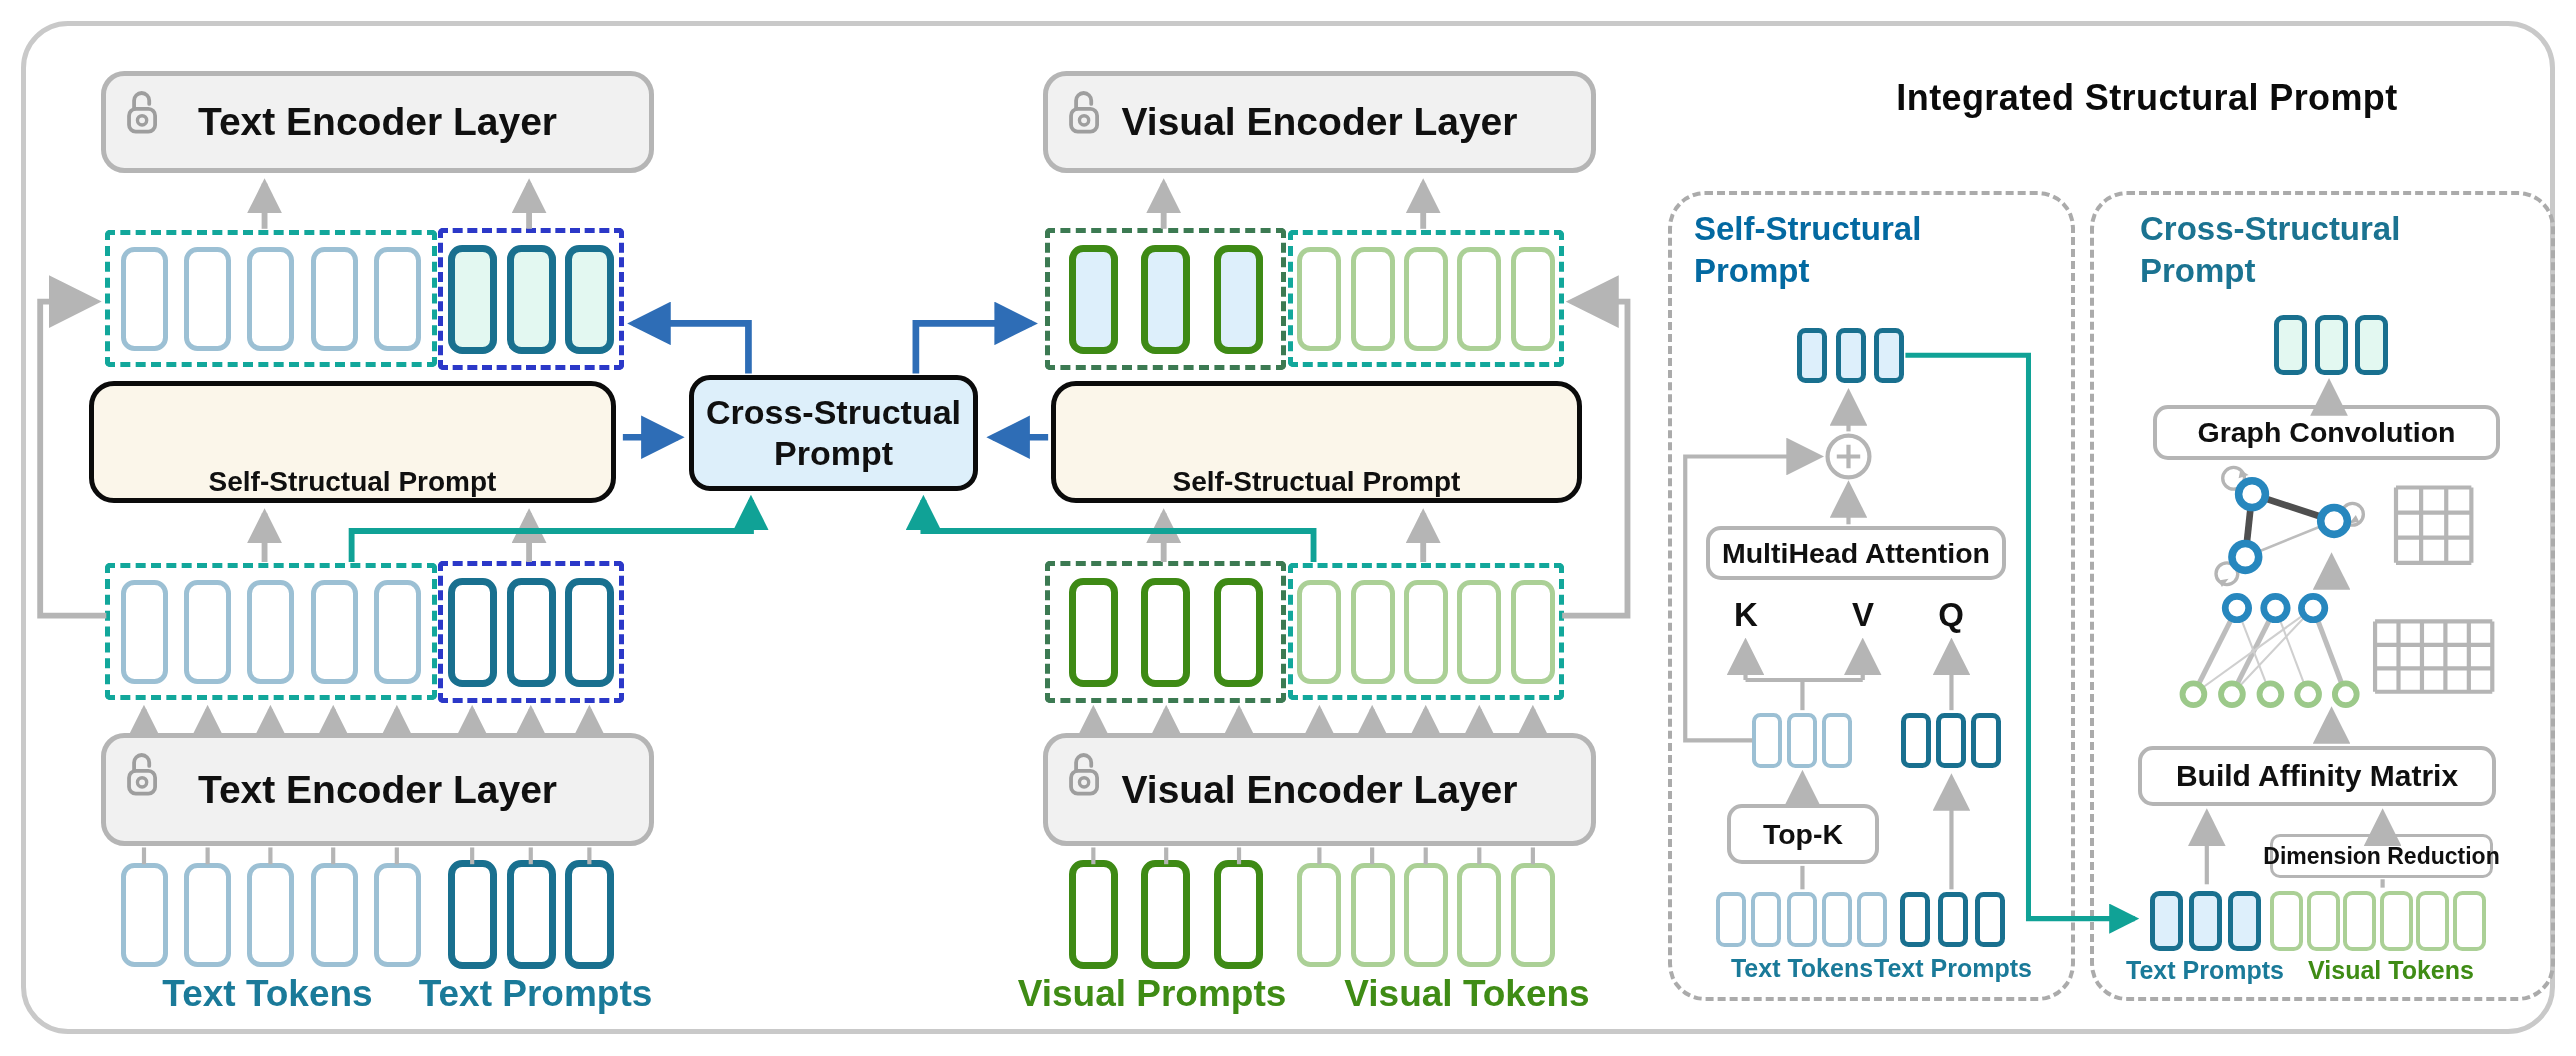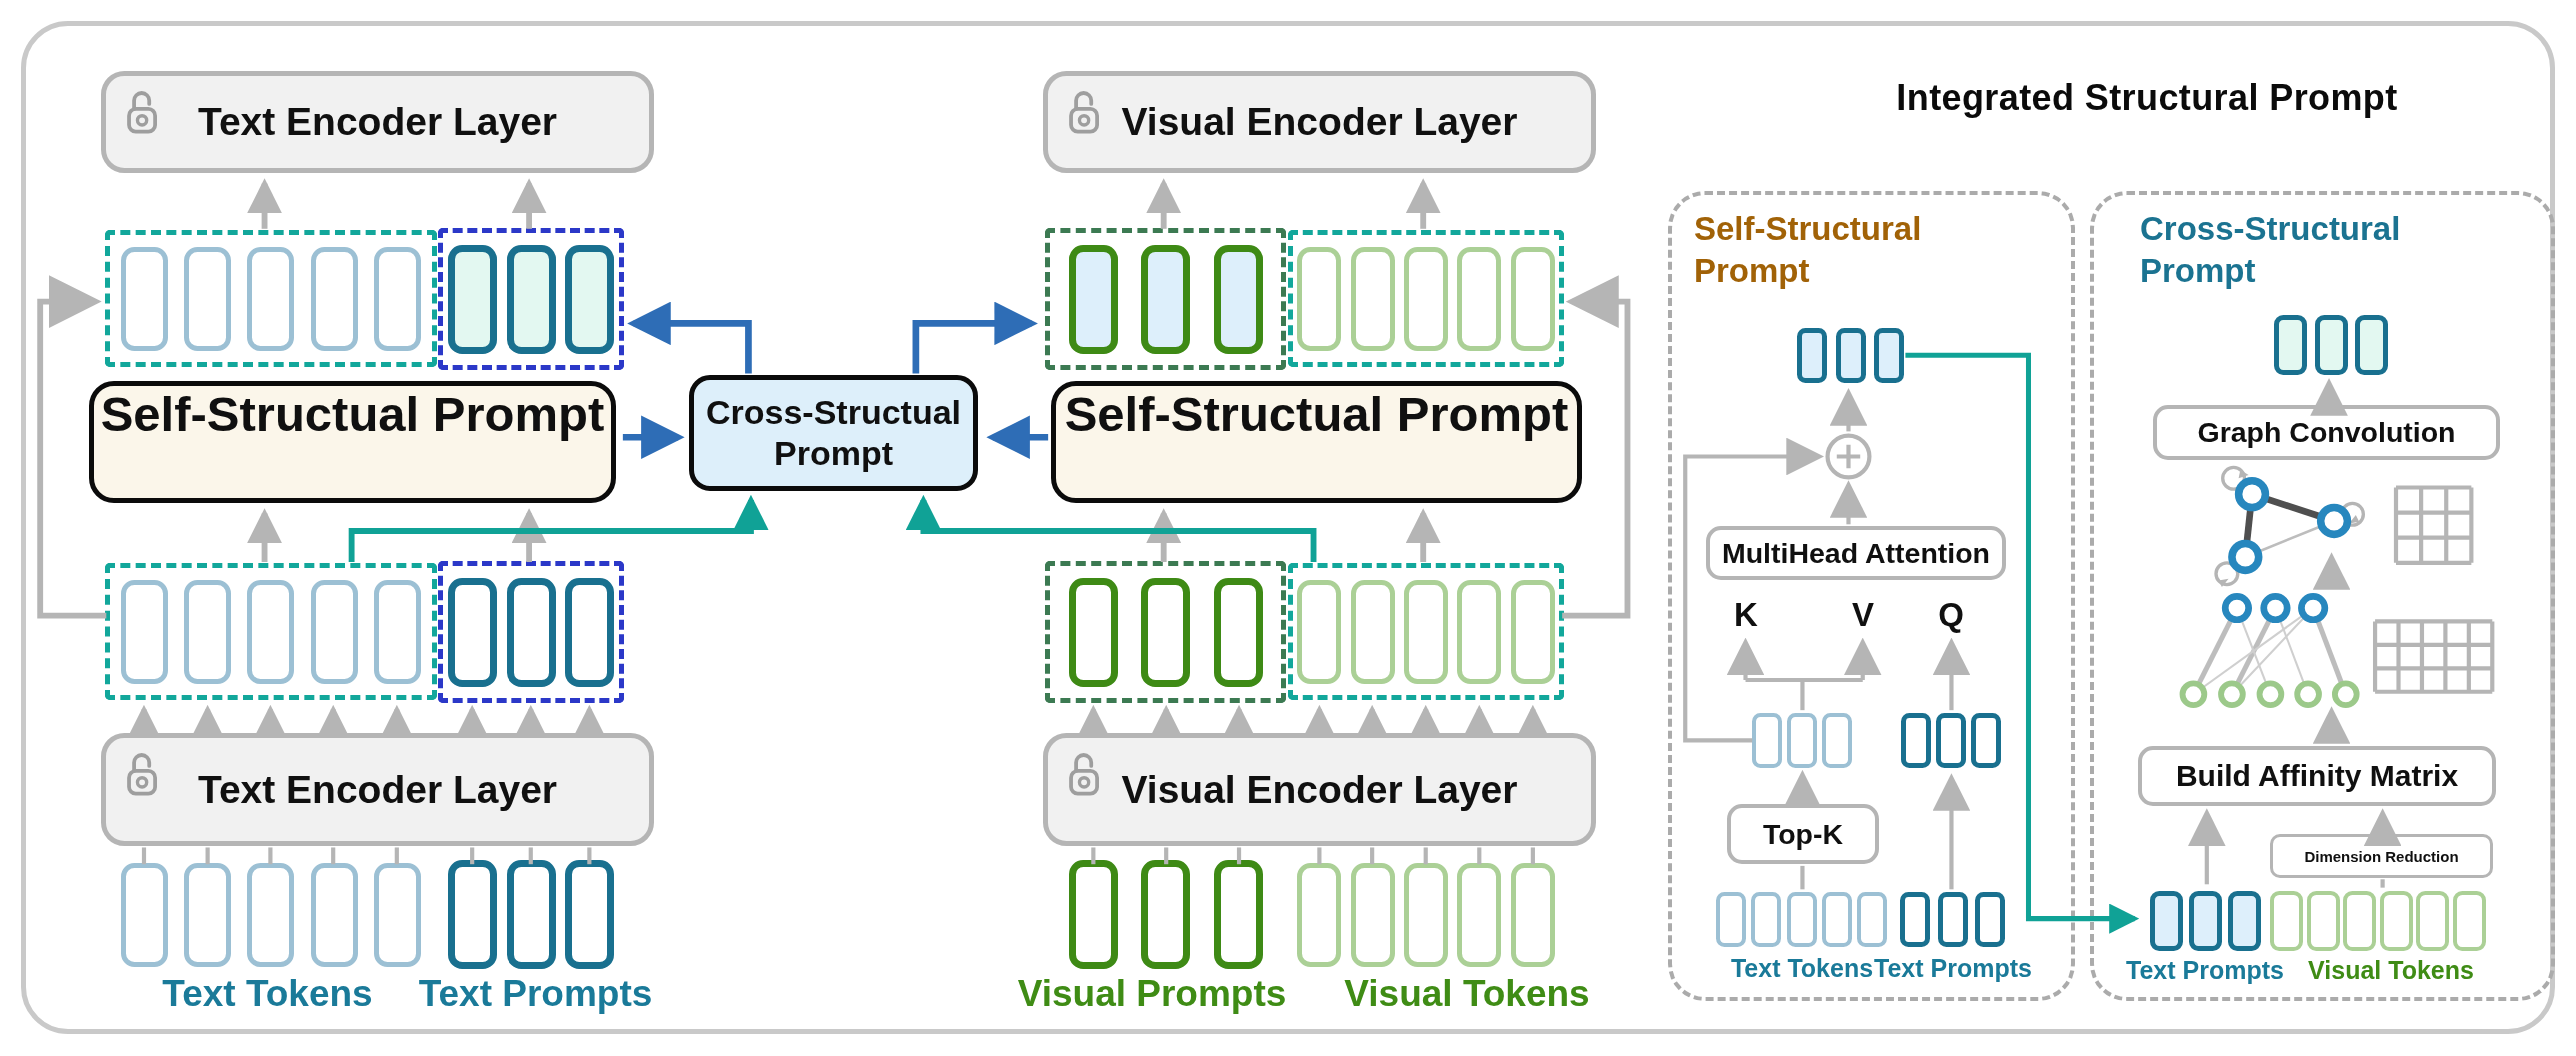--- a/index.html
+++ b/index.html
@@ -1,21 +1,21 @@
 <!DOCTYPE html>
 <html style="font-size:13.4px"><head>
 <meta charset="utf-8">
 <style>
   html,body{margin:0;padding:0;background:#ffffff;font-family:"Liberation Sans",sans-serif;}
   #canvas{position:relative;width:2576px;height:1057px;background:#ffffff;overflow:hidden;}
   .abs{position:absolute;box-sizing:border-box;}
   .outer{border:5px solid #c9c9c9;border-radius:47px;}
   .enc{background:#f1f1f1;border:5px solid #b5b5b5;border-radius:23.4px;display:flex;align-items:center;justify-content:center;font-size:39px;font-weight:600;color:#101010;margin-left:13px;}
   .lock{position:absolute;left:18.4px;top:11px;}
-  .selfbox{background:#fbf6ea;border:5.9px solid #0b0b0b;border-radius:25px;display:flex;align-items:flex-start;justify-content:center;font-size:49px;font-weight:600;color:#101010;}
+  .selfbox{background:#fbf6ea;border:5.9px solid #0b0b0b;border-radius:25px;display:flex;align-items:flex-end;justify-content:center;font-size:28px;font-weight:600;color:#101010;}
   .crossbox{background:#ddeffa;border:5.9px solid #0b0b0b;border-radius:21px;display:flex;flex-direction:column;align-items:center;justify-content:center;font-size:34px;font-weight:700;color:#101010;line-height:1.22;}
   .dash-teal{border:5px dashed #12a79b;border-radius:5px;}
   .dash-blue{border:5px dashed #2b38c8;border-radius:5px;}
   .dash-green{border:5px dashed #3c7a52;border-radius:5px;}
   .tokrow{display:flex;align-items:center;justify-content:space-evenly;}
   .tokrow.between{justify-content:space-between;}
   .tk{background:#ffffff;flex:none;box-sizing:border-box;}
   .sz-lg{width:47px;height:104px;border-radius:13.4px;}
   .sz-lgd{width:49px;height:109px;border-radius:14.2px;}
   .sz-lgv{width:44px;height:104px;border-radius:13.4px;}
@@ -30,24 +30,24 @@
   .tk-textdark-md{border:5.9px solid #19708f;}
   .tk-vislight-md{border:4.2px solid #abd096;}
   .fill-mint{background:#e3f8f1;}
   .fill-blue{background:#ddeffb;}
   .lbl{font-weight:bold;text-align:center;font-size:37px;}
   .lbl-teal{color:#1a7a99;}
   .lbl-green{color:#3f8c15;}
   .maintitle{font-size:36px;font-weight:800;color:#0b0b0b;text-align:center;letter-spacing:0.4px;}
   .panel{border:4.2px dashed #ababab;border-radius:37px;}
   .ptitle{font-size:33px;font-weight:bold;line-height:1.28;}
-  .ptitle-gold{color:#a16207;}
+  .ptitle-gold{color:#0369a1;}
   .ptitle-teal{color:#1b7391;}
   .gbox{background:#ffffff;border:4.2px solid #b5b5b5;border-radius:15px;display:flex;align-items:center;justify-content:center;font-size:28.5px;font-weight:600;color:#101010;white-space:nowrap;}
-  .gbox-sm{border-width:3.3px;border-radius:10px;font-size:15px;}
+  .gbox-sm{border-width:3.3px;border-radius:10px;font-size:23px;}
   .kvq{position:absolute;transform:translateX(-50%);font-size:33px;font-weight:bold;color:#101010;}
   .plbl{position:absolute;transform:translateX(-50%);font-size:25px;font-weight:bold;white-space:nowrap;}
   svg.overlay{position:absolute;left:0;top:0;pointer-events:none;}
 </style>
 </head>
 <body>
 
 <div id="canvas">
 
   <div class="abs outer" style="left:21px;top:21px;width:2534px;height:1013px;"></div>

